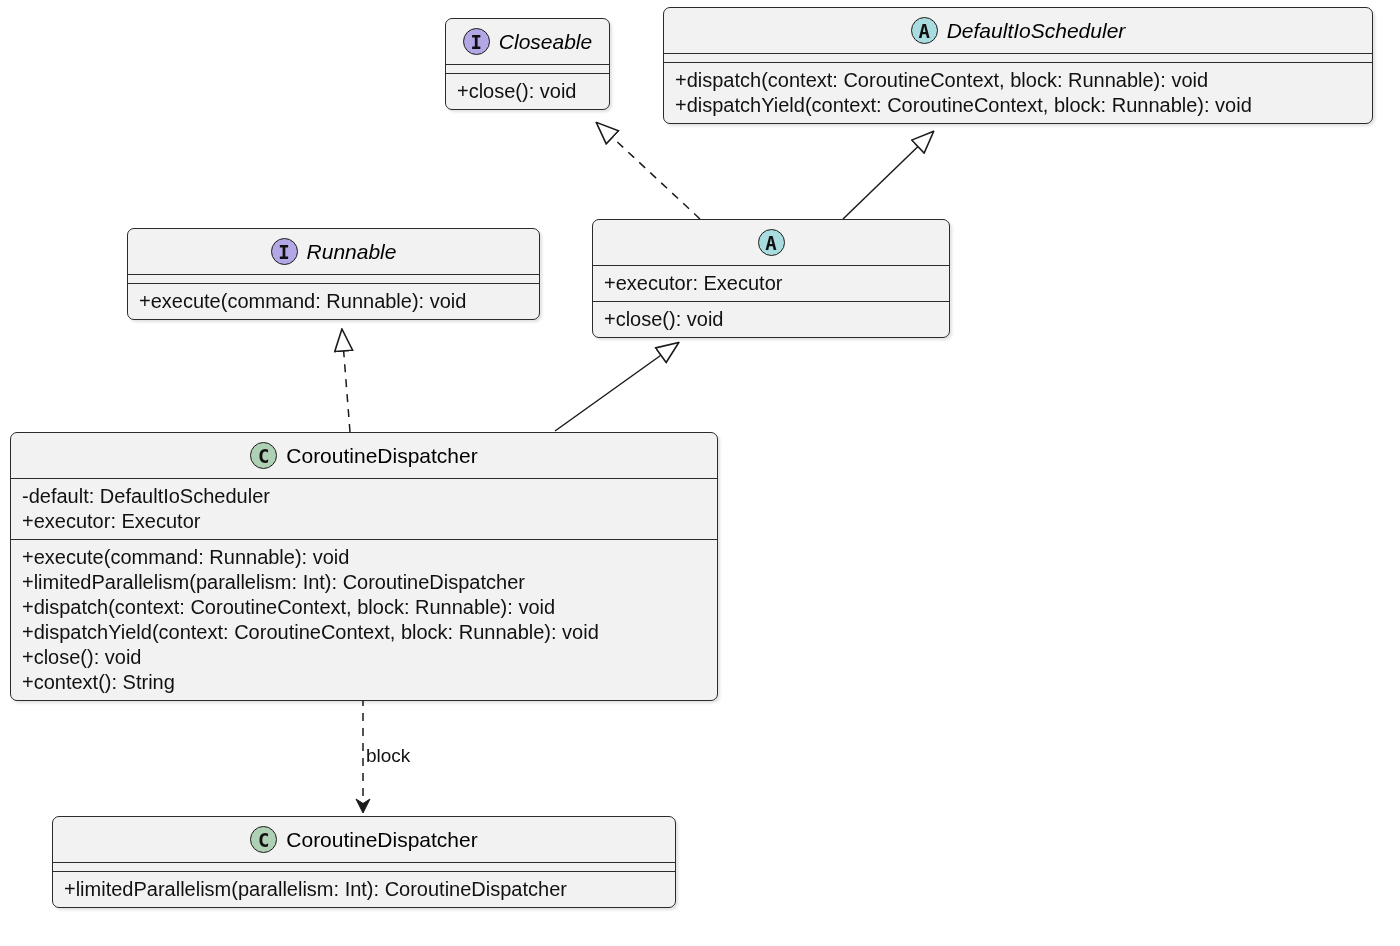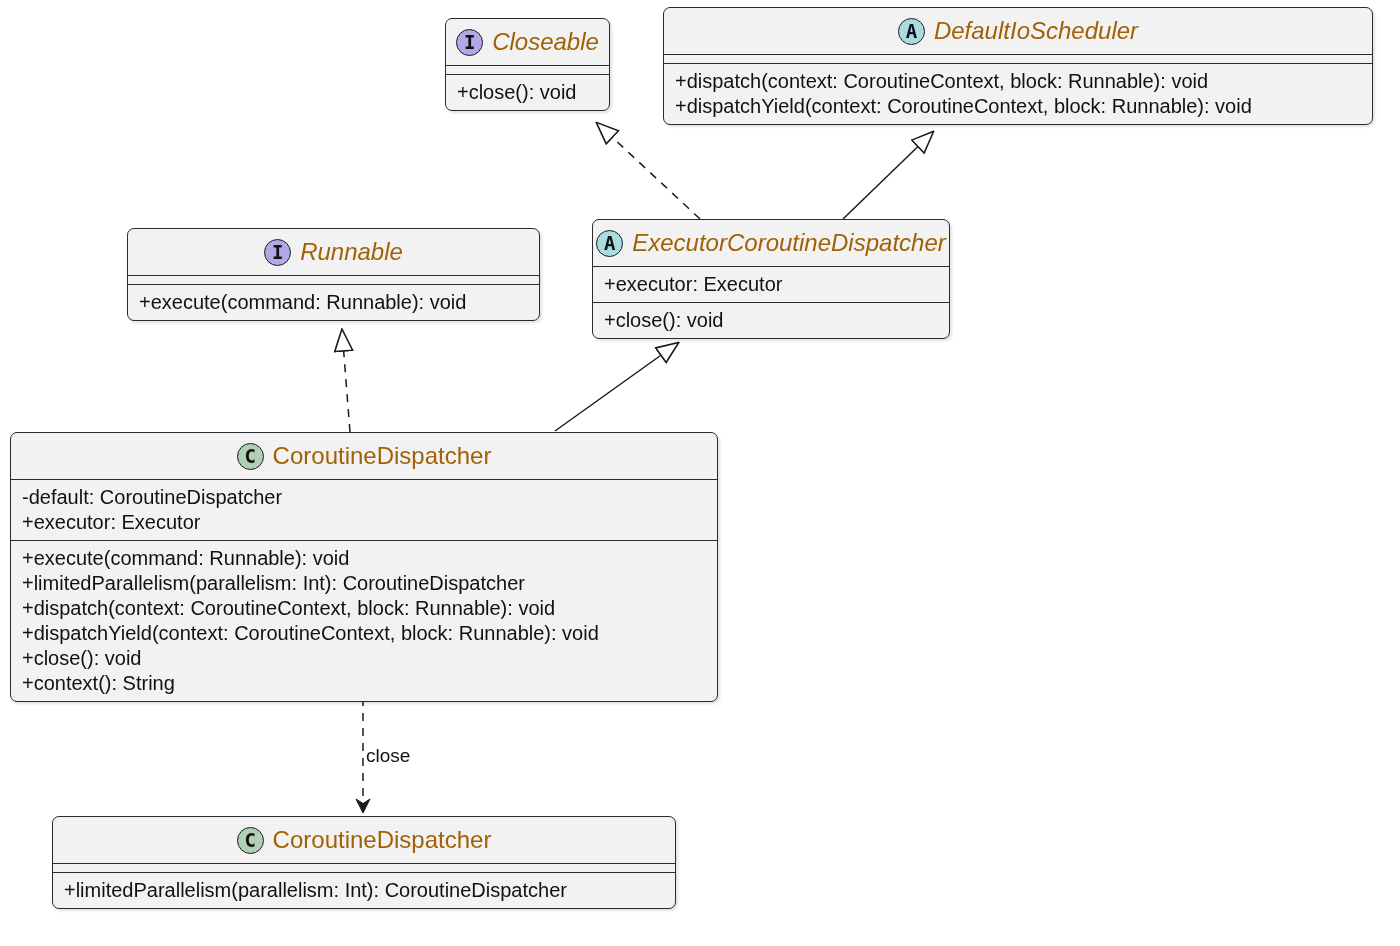--- a/index.html
+++ b/index.html
@@ -34,22 +34,22 @@
   }
   .uml-title {
     display: flex;
     align-items: center;
     justify-content: center;
     gap: 9px;
     padding: 9px 10px;
     border-bottom: 1.5px solid #2b2b2b;
   }
   .uml-name {
-    font-size: 24px;
-    color: #a16207;
+    font-size: 21px;
+    color: #000000;
     white-space: nowrap;
   }
   .uml-name.italic { font-style: italic; }
   .spot {
     width: 27px;
     height: 27px;
     border-radius: 50%;
     border: 1.5px solid #1b1b1b;
     display: flex;
     align-items: center;
@@ -107,21 +107,21 @@
         <path d="M1,1 L15,8 L1,15 L5.5,8 Z" fill="#1b1b1b" stroke="#1b1b1b" stroke-width="1"></path>
       </marker>
     </defs>
     <path d="M700,219 L597,123" fill="none" stroke="#1b1b1b" stroke-width="1.5" stroke-dasharray="8 7" marker-end="url(#hollowTriangle)"></path>
     <path d="M843,219 L933,132" fill="none" stroke="#1b1b1b" stroke-width="1.5" marker-end="url(#hollowTriangle)"></path>
     <path d="M350,432 L342,330" fill="none" stroke="#1b1b1b" stroke-width="1.5" stroke-dasharray="8 7" marker-end="url(#hollowTriangle)"></path>
     <path d="M555,431 L678,343" fill="none" stroke="#1b1b1b" stroke-width="1.5" marker-end="url(#hollowTriangle)"></path>
     <path d="M363,698 L363,812" fill="none" stroke="#1b1b1b" stroke-width="1.5" stroke-dasharray="8 7" marker-end="url(#filledDart)"></path>
   </svg>
 
-  <div class="edge-label">close</div>
+  <div class="edge-label">block</div>
 
   <div class="uml-class box-closeable">
     <div class="uml-title">
       <span class="spot spot-interface">I</span>
       <span class="uml-name italic">Closeable</span>
     </div>
     <div class="uml-attrs empty"></div>
     <div class="uml-methods">
       <div class="member">+close(): void</div>
     </div>
@@ -146,37 +146,36 @@
     </div>
     <div class="uml-attrs empty"></div>
     <div class="uml-methods">
       <div class="member">+execute(command: Runnable): void</div>
     </div>
   </div>
 
   <div class="uml-class box-ecd">
     <div class="uml-title">
       <span class="spot spot-abstract">A</span>
-      <span class="uml-name italic">ExecutorCoroutineDispatcher</span>
     </div>
     <div class="uml-attrs">
       <div class="member">+executor: Executor</div>
     </div>
     <div class="uml-methods">
       <div class="member">+close(): void</div>
     </div>
   </div>
 
   <div class="uml-class box-defaultio">
     <div class="uml-title">
       <span class="spot spot-class">C</span>
       <span class="uml-name">CoroutineDispatcher</span>
     </div>
     <div class="uml-attrs">
-      <div class="member">-default: CoroutineDispatcher</div>
+      <div class="member">-default: DefaultIoScheduler</div>
       <div class="member">+executor: Executor</div>
     </div>
     <div class="uml-methods">
       <div class="member">+execute(command: Runnable): void</div>
       <div class="member">+limitedParallelism(parallelism: Int): CoroutineDispatcher</div>
       <div class="member">+dispatch(context: CoroutineContext, block: Runnable): void</div>
       <div class="member">+dispatchYield(context: CoroutineContext, block: Runnable): void</div>
       <div class="member">+close(): void</div>
       <div class="member">+context(): String</div>
     </div>

